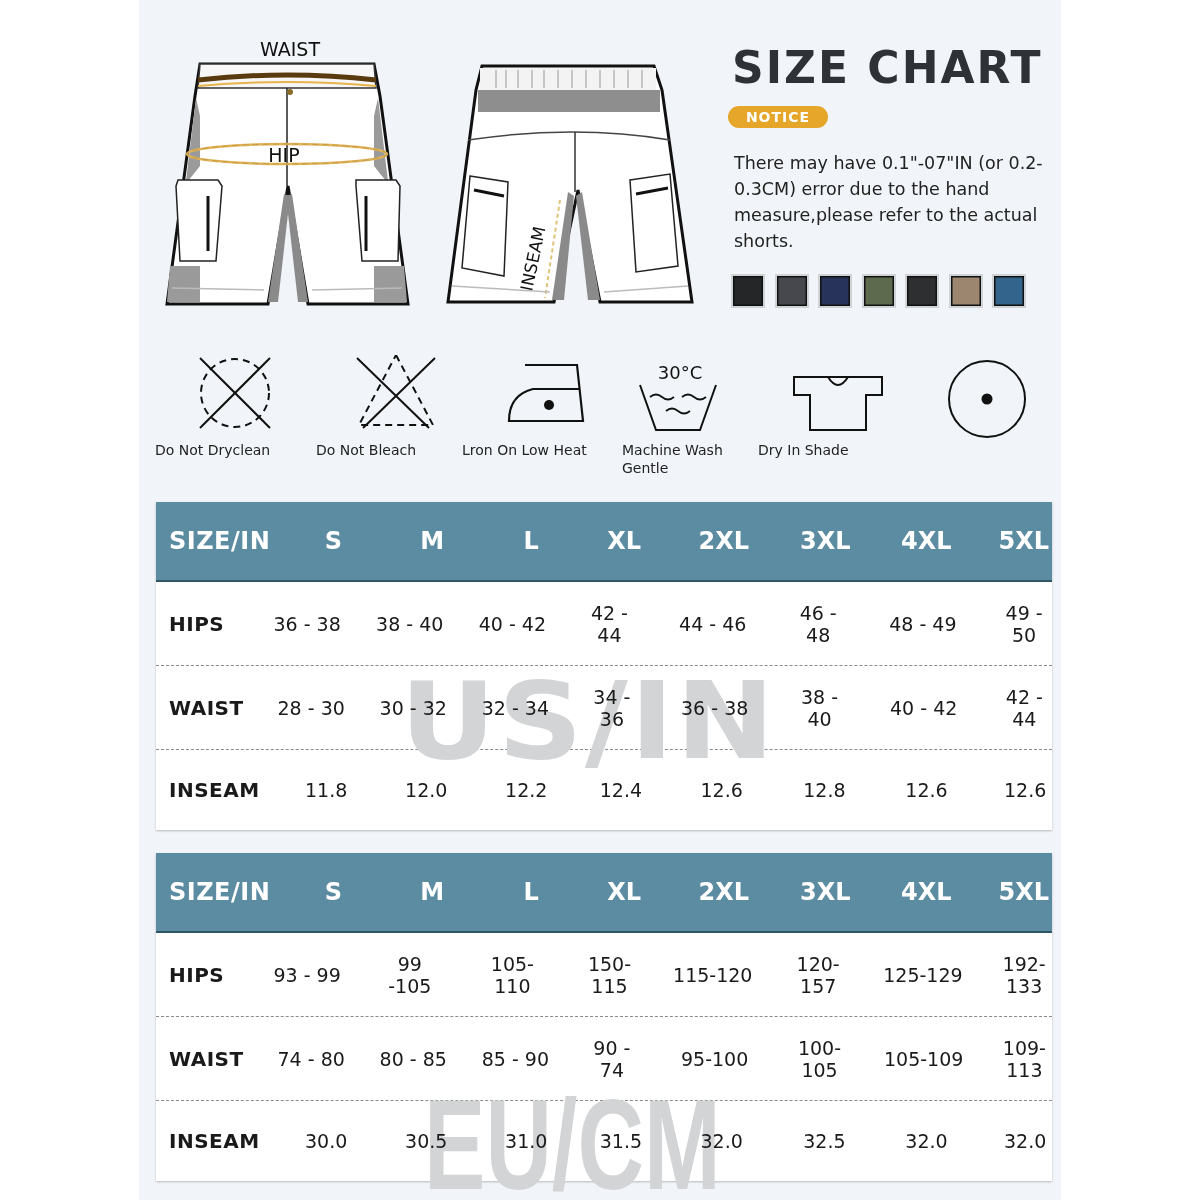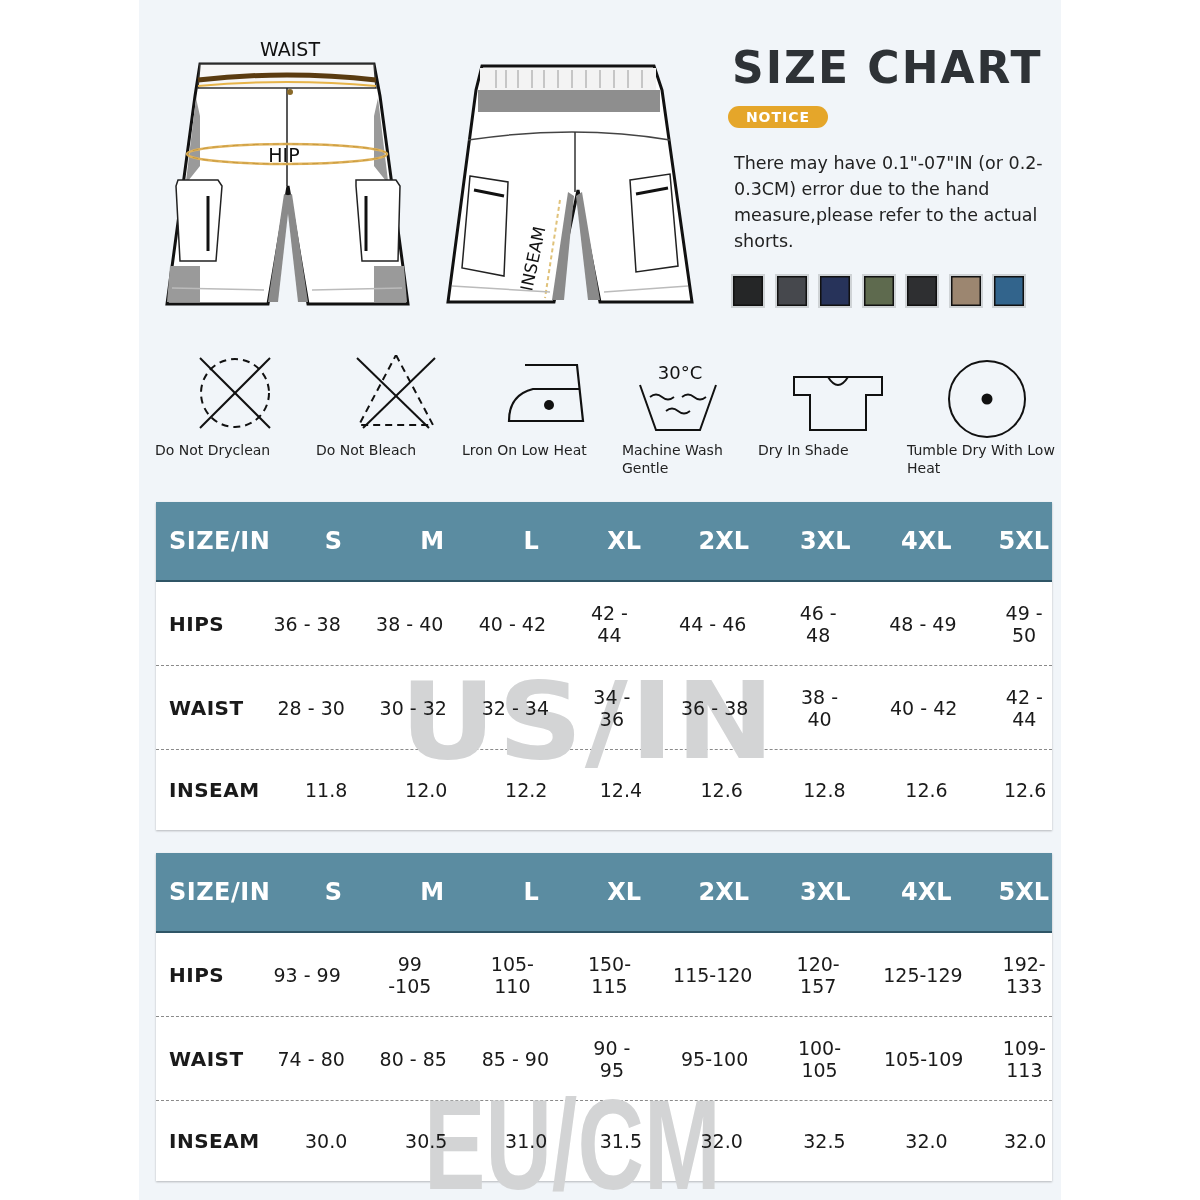--- a/index.html
+++ b/index.html
@@ -174,21 +174,20 @@
     <path d="M40 22 Q50 38 60 22" fill="none" stroke="#111" stroke-width="2"></path>
   </svg>
   <div class="care-label">Dry In Shade</div>
 </div>
 
 <div class="care" style="left:907px;">
   <svg width="90" height="84" viewBox="0 0 90 84">
     <circle cx="45" cy="44" r="38" fill="none" stroke="#111" stroke-width="2"></circle>
     <circle cx="45" cy="44" r="5.5" fill="#111"></circle>
   </svg>
-  <div class="care-label" style="margin-top:2px;">Tumble Dry With Low Heat</div>
 </div>
 
 <div class="table" style="top:502px;">
   <div class="thead">
     <div class="cell label c0">SIZE/IN</div>
     <div class="cell c1">S</div>
     <div class="cell c2">M</div>
     <div class="cell c3">L</div>
     <div class="cell c4">XL</div>
     <div class="cell c5">2XL</div>
@@ -257,21 +256,21 @@
       <div class="cell c5">115-120</div>
       <div class="cell c6">120-157</div>
       <div class="cell c7">125-129</div>
       <div class="cell c8">192-133</div>
     </div>
     <div class="row dash">
       <div class="cell label c0">WAIST</div>
       <div class="cell c1">74 - 80</div>
       <div class="cell c2">80 - 85</div>
       <div class="cell c3">85 - 90</div>
-      <div class="cell c4">90 - 95</div>
+      <div class="cell c4">90 - 74</div>
       <div class="cell c5">95-100</div>
       <div class="cell c6">100-105</div>
       <div class="cell c7">105-109</div>
       <div class="cell c8">109-113</div>
     </div>
     <div class="row" style="height:80px;">
       <div class="cell label c0">INSEAM</div>
       <div class="cell c1">30.0</div>
       <div class="cell c2">30.5</div>
       <div class="cell c3">31.0</div>

